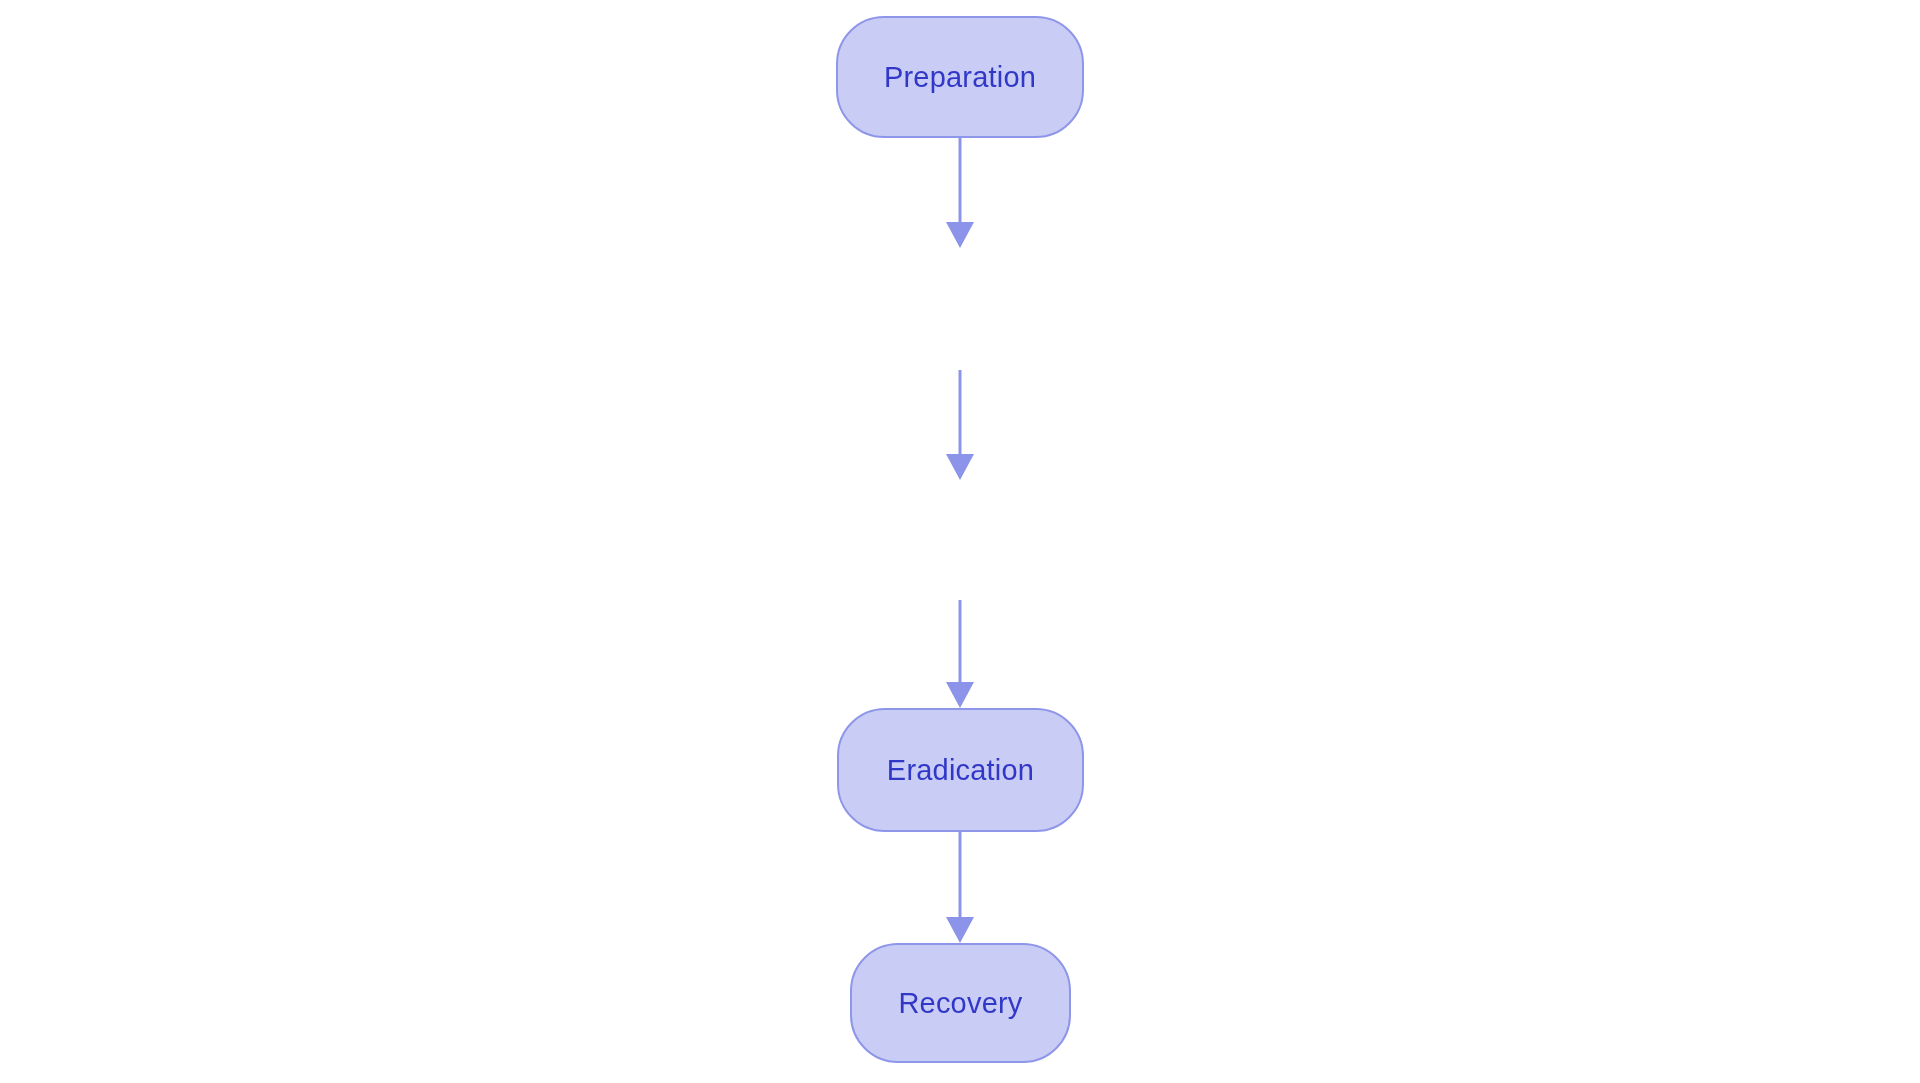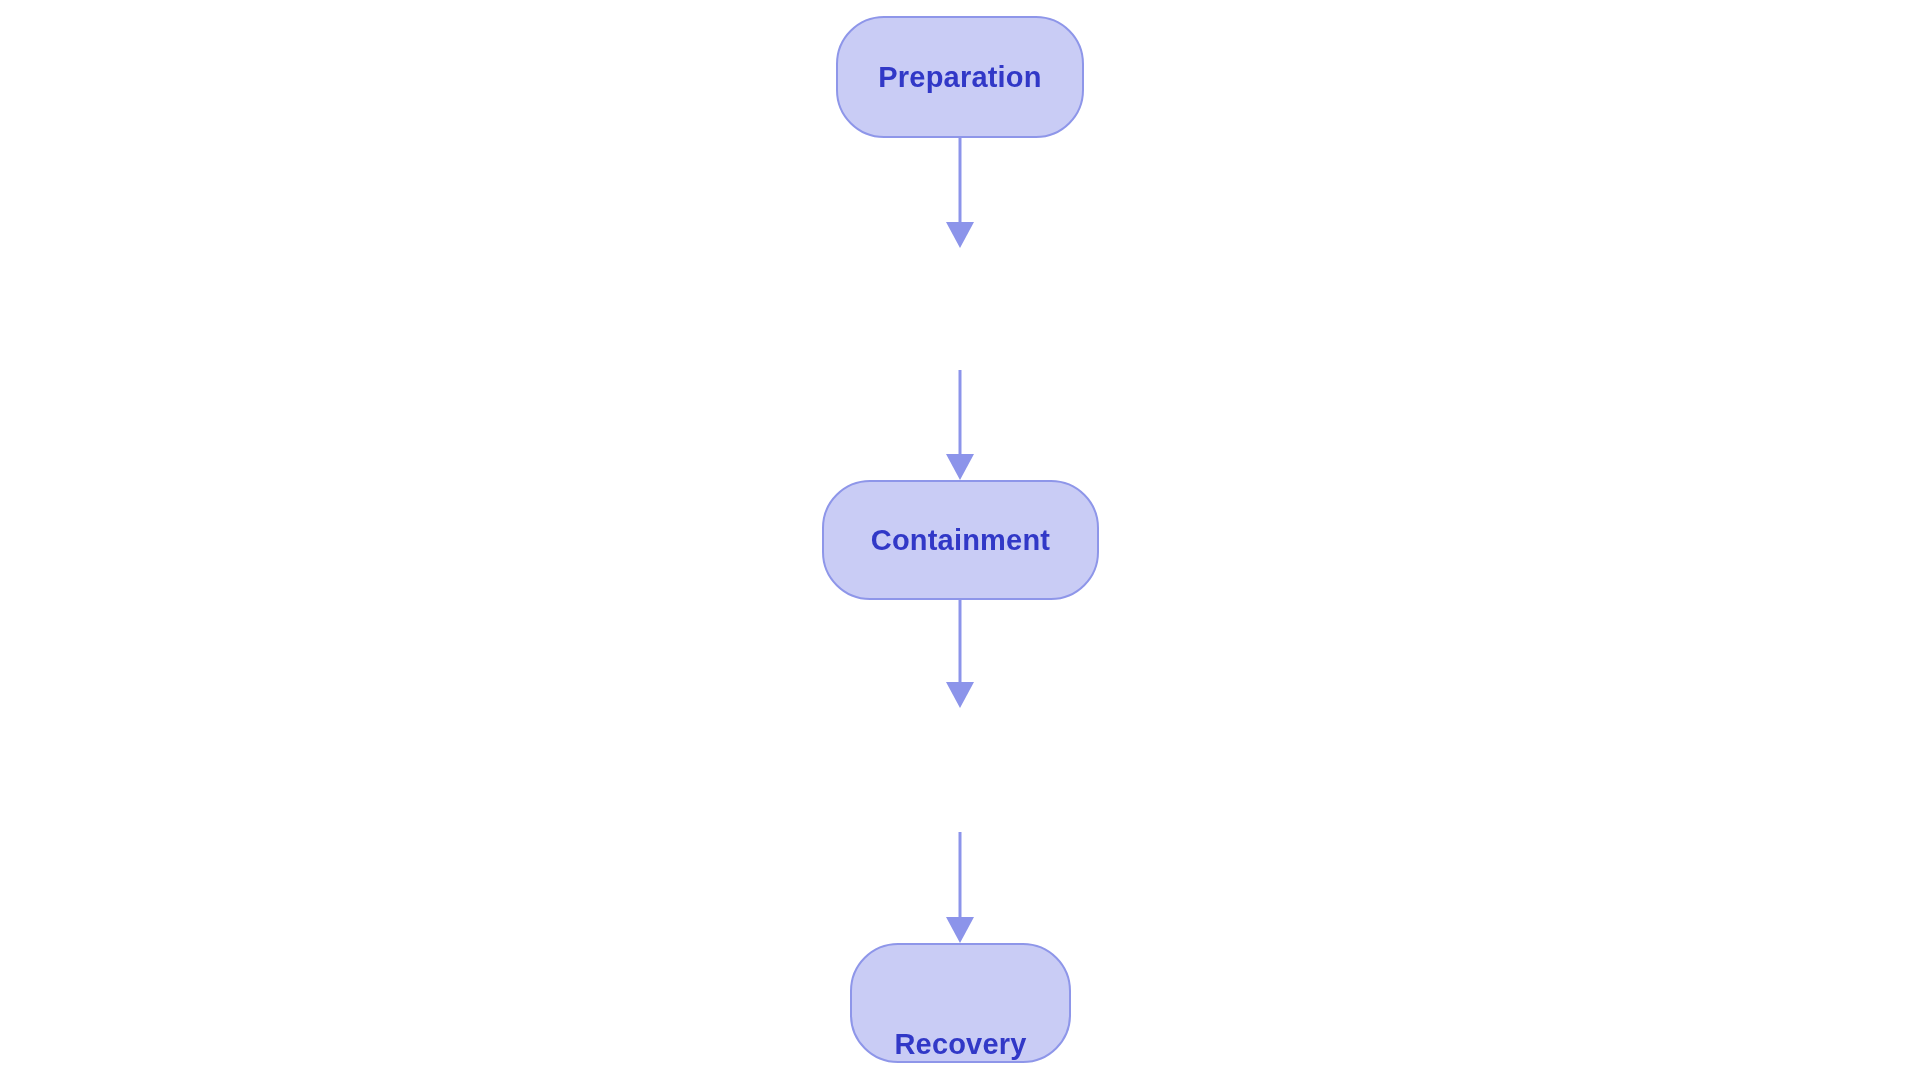--- a/index.html
+++ b/index.html
@@ -27,30 +27,30 @@
     display: flex;
     align-items: center;
     justify-content: center;
     background: var(--node-fill);
     border: 2px solid var(--node-border);
     border-radius: 48px;
   }
   .flow-node .node-label {
     color: var(--node-text);
     font-size: 29px;
-    font-weight: 700;
+    font-weight: 400;
     letter-spacing: 0.2px;
     white-space: nowrap;
     text-align: center;
   }
   .node-preparation { left: 836px; top: 16px;  width: 248px; height: 122px; }
   .node-detection   { left: 757px; top: 248px; width: 407px; height: 122px; }
   .node-containment { left: 822px; top: 480px; width: 277px; height: 120px; }
   .node-eradication { left: 837px; top: 708px; width: 247px; height: 124px; }
-  .node-recovery    { left: 850px; top: 943px; width: 221px; height: 120px; align-items: flex-end; }
+  .node-recovery    { left: 850px; top: 943px; width: 221px; height: 120px; }
   .connector {
     position: absolute;
     left: 945px;
     width: 30px;
     display: block;
   }
   .connector .stem { stroke: var(--arrow); stroke-width: 3; }
   .connector .head { fill: var(--arrow); }
   .connector-1 { top: 138px; }
   .connector-2 { top: 370px; }
@@ -70,29 +70,29 @@
     <line class="stem" x1="15" y1="0" x2="15" y2="88"></line>
     <polygon class="head" points="1,84 29,84 15,110"></polygon>
   </svg>
 
 
   <svg class="connector connector-2" width="30" height="110" viewBox="0 0 30 110" xmlns="http://www.w3.org/2000/svg">
     <line class="stem" x1="15" y1="0" x2="15" y2="88"></line>
     <polygon class="head" points="1,84 29,84 15,110"></polygon>
   </svg>
 
-  <div class="flow-node node-containment">
-    <span class="node-label">Containment</span>
-  </div>
 
   <svg class="connector connector-3" width="30" height="108" viewBox="0 0 30 108" xmlns="http://www.w3.org/2000/svg">
     <line class="stem" x1="15" y1="0" x2="15" y2="86"></line>
     <polygon class="head" points="1,82 29,82 15,108"></polygon>
   </svg>
 
+  <div class="flow-node node-eradication">
+    <span class="node-label">Eradication</span>
+  </div>
 
   <svg class="connector connector-4" width="30" height="111" viewBox="0 0 30 111" xmlns="http://www.w3.org/2000/svg">
     <line class="stem" x1="15" y1="0" x2="15" y2="89"></line>
     <polygon class="head" points="1,85 29,85 15,111"></polygon>
   </svg>
 
   <div class="flow-node node-recovery">
     <span class="node-label">Recovery</span>
   </div>
 

